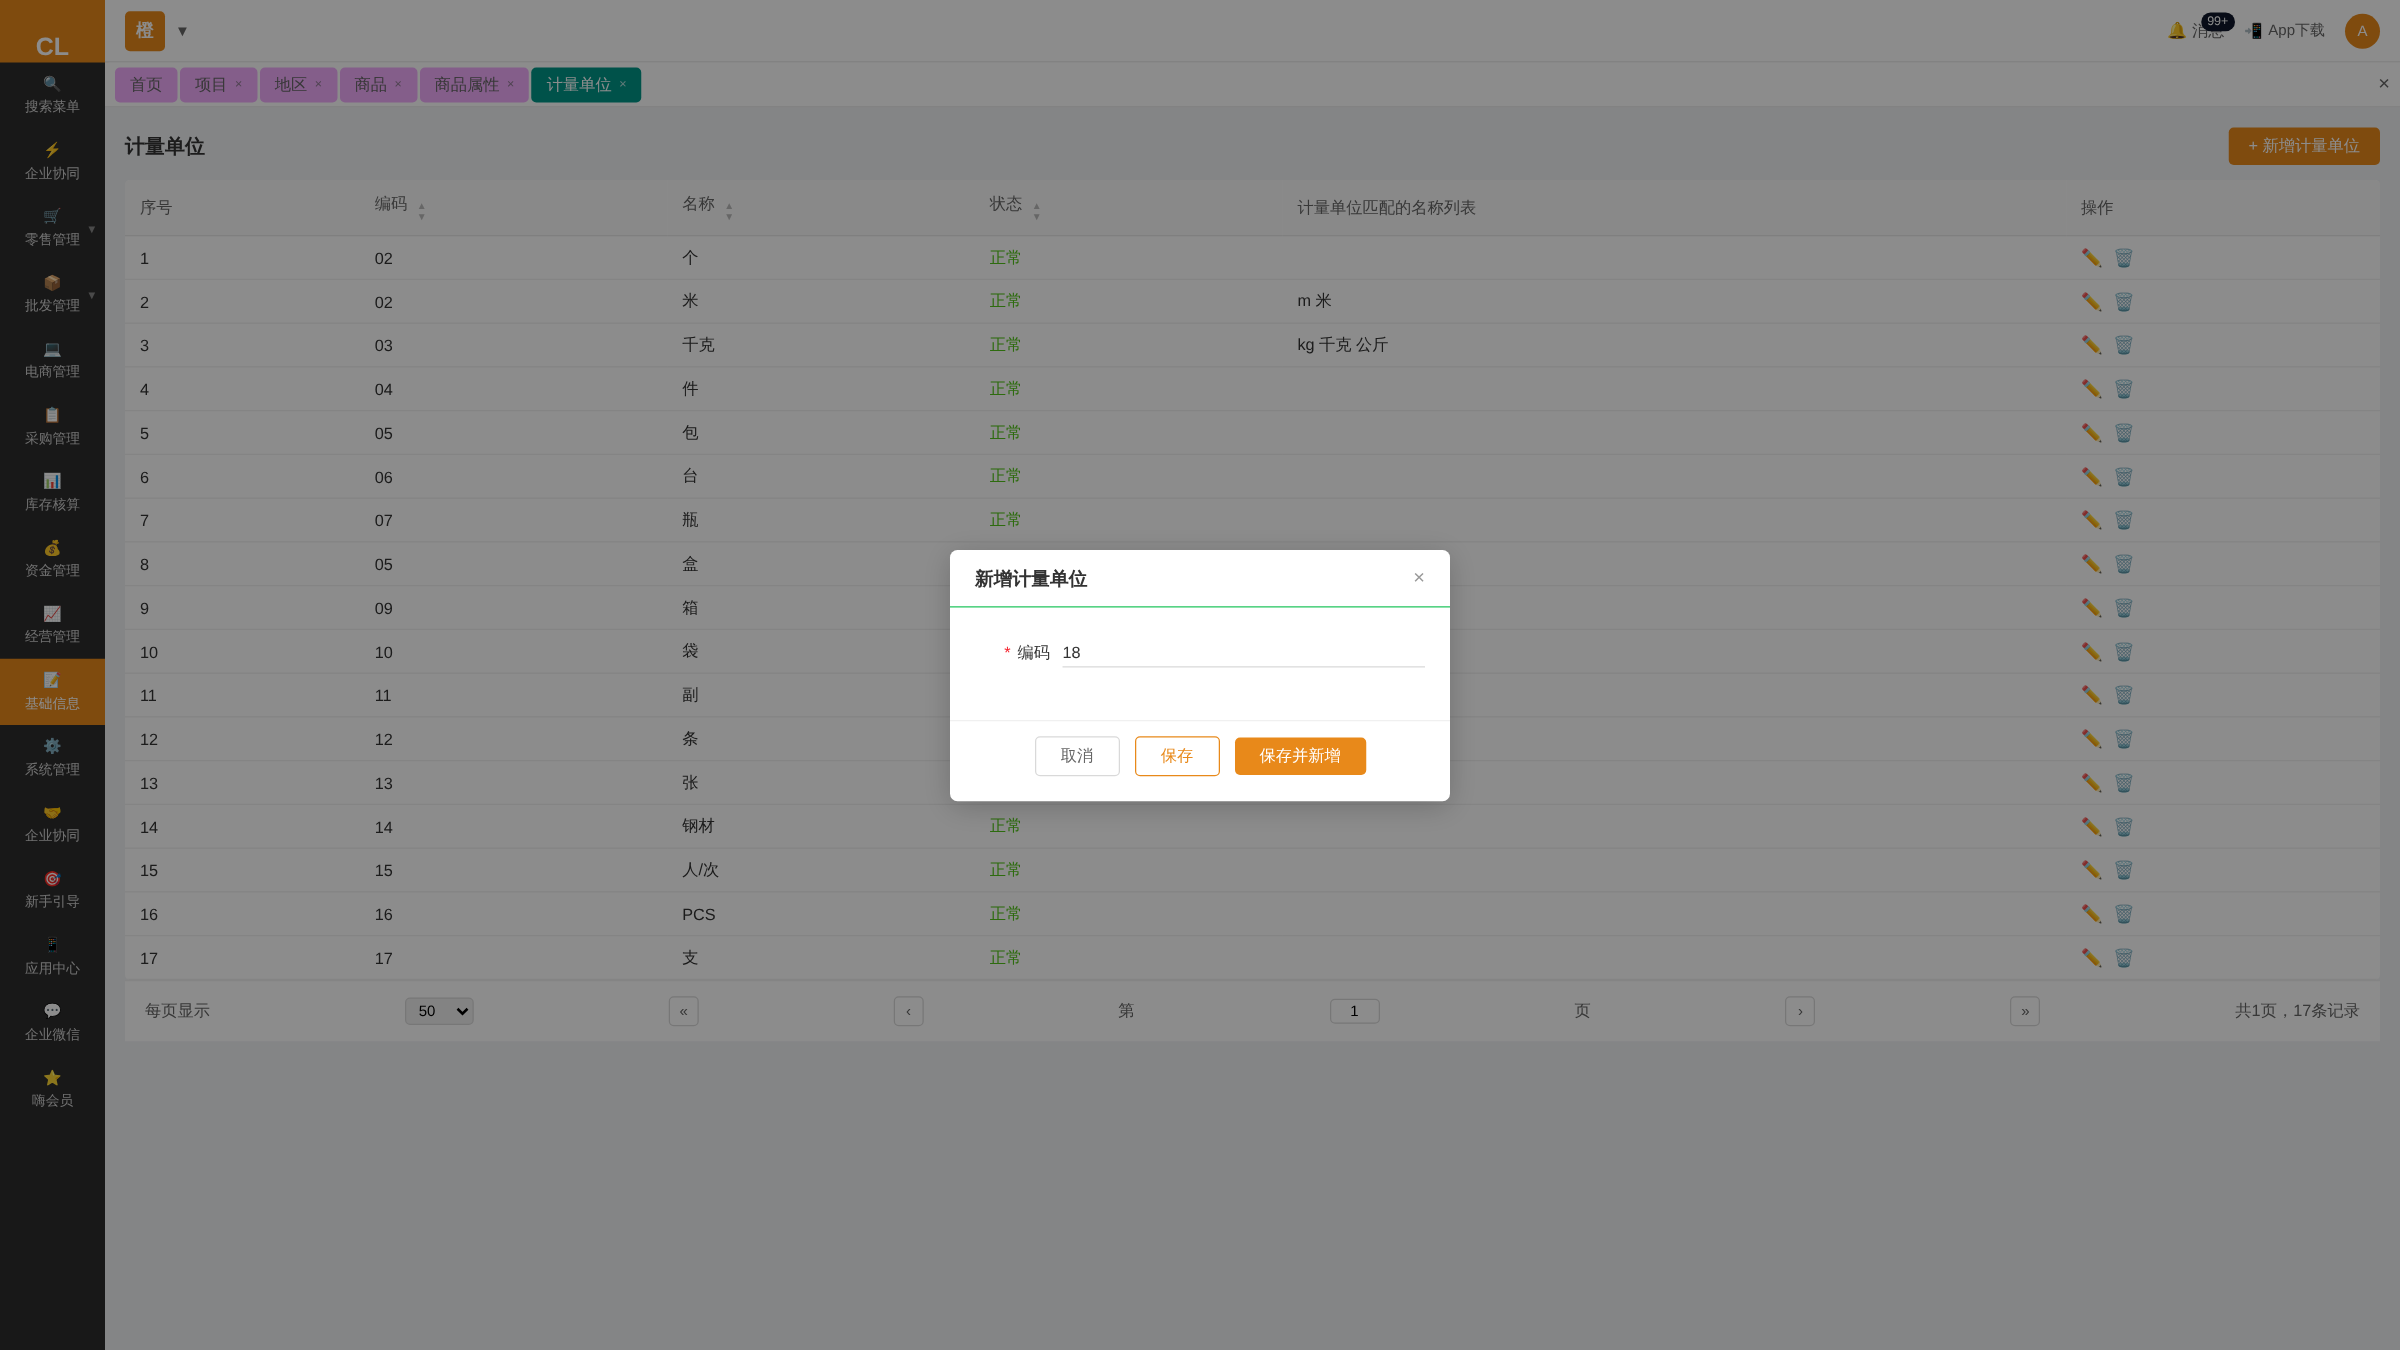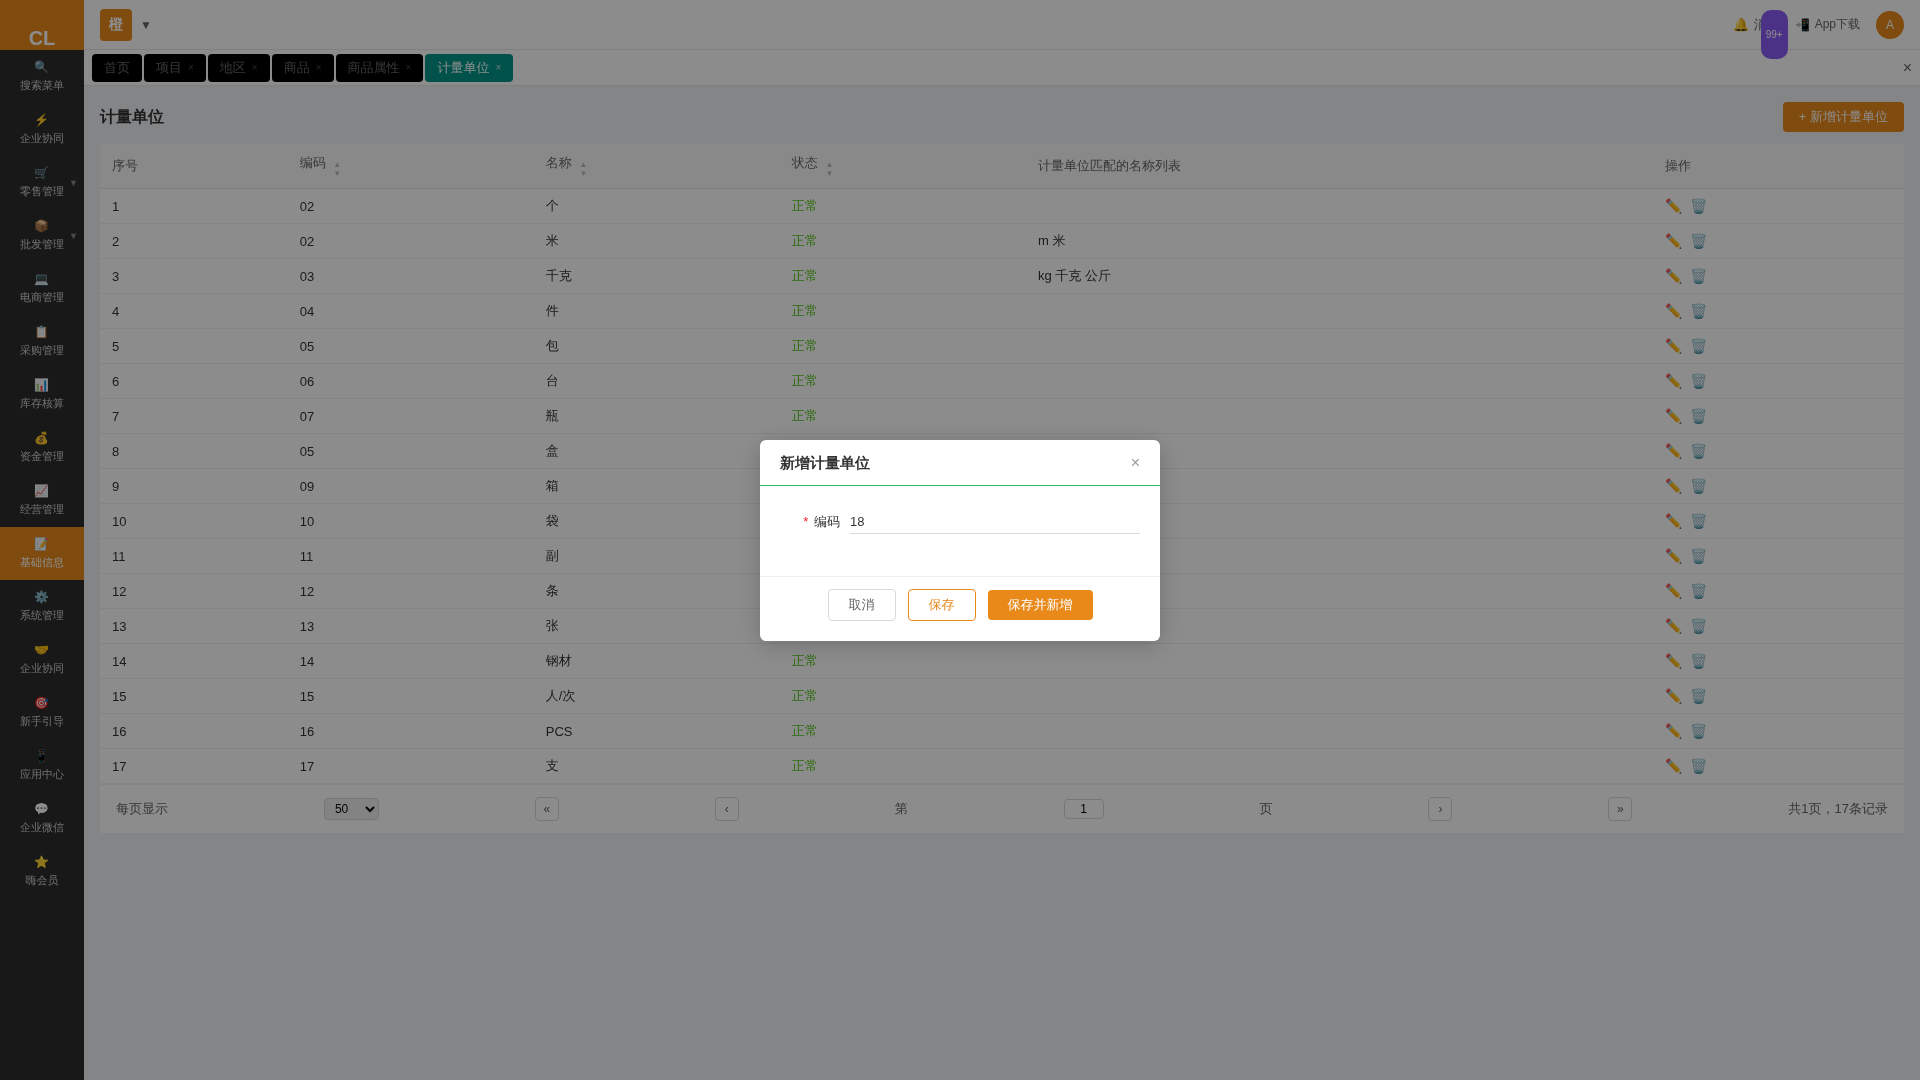--- a/index.html
+++ b/index.html
@@ -18,27 +18,27 @@
     .main { flex: 1; display: flex; flex-direction: column; overflow: hidden; }
 
     
     .topbar { height: 50px; background: #fff; display: flex; align-items: center; justify-content: space-between; padding: 0 16px; border-bottom: 1px solid #e8e8e8; flex-shrink: 0; }
     .topbar-left { display: flex; align-items: center; gap: 8px; }
     .topbar-brand { display: flex; align-items: center; gap: 6px; }
     .topbar-brand-icon { width: 32px; height: 32px; background: #e8891a; border-radius: 4px; display: flex; align-items: center; justify-content: center; color: white; font-size: 14px; font-weight: bold; }
     .topbar-chevron { color: #666; font-size: 12px; }
     .topbar-right { display: flex; align-items: center; gap: 16px; }
     .topbar-badge { position: relative; cursor: pointer; display: flex; align-items: center; gap: 4px; color: #666; }
-    .badge-count { background: #8b5cf6; color: white; border-radius: 10px; font-size: 10px; padding: 19px 5px; position: absolute; top: -6px; right: -8px; }
+    .badge-count { background: #0f172a; color: white; border-radius: 10px; font-size: 10px; padding: 2px 5px; position: absolute; top: -6px; right: -8px; }
     .topbar-app { display: flex; align-items: center; gap: 4px; color: #666; cursor: pointer; font-size: 12px; }
     .topbar-avatar { width: 28px; height: 28px; border-radius: 50%; background: #e8891a; display: flex; align-items: center; justify-content: center; color: white; font-size: 12px; cursor: pointer; }
 
     
     .tabbar { height: 36px; background: #fff; display: flex; align-items: center; padding: 0 8px; border-bottom: 1px solid #e8e8e8; flex-shrink: 0; gap: 2px; }
-    .tab { height: 28px; padding: 0 12px; display: flex; align-items: center; gap: 6px; border-radius: 4px; cursor: pointer; font-size: 13px; color: #666; background: #000000; }
+    .tab { height: 28px; padding: 0 12px; display: flex; align-items: center; gap: 6px; border-radius: 4px; cursor: pointer; font-size: 13px; color: #666; background: #f0abfc; }
     .tab.active { background: #009688; color: white; }
     .tab .close-icon { font-size: 10px; color: inherit; opacity: 0.7; }
     .tab.active .close-icon { color: white; }
     .tab-close-all { margin-left: auto; color: #666; font-size: 16px; cursor: pointer; }
 
     
     .page-area { flex: 1; overflow: auto; padding: 16px; background: #f0f2f5; }
     .page-header { display: flex; align-items: center; justify-content: space-between; margin-bottom: 12px; }
     .page-title { font-size: 16px; font-weight: 600; color: #333; }
     .btn-add { background: #e8891a; color: white; border: none; padding: 6px 16px; border-radius: 4px; cursor: pointer; font-size: 13px; }

